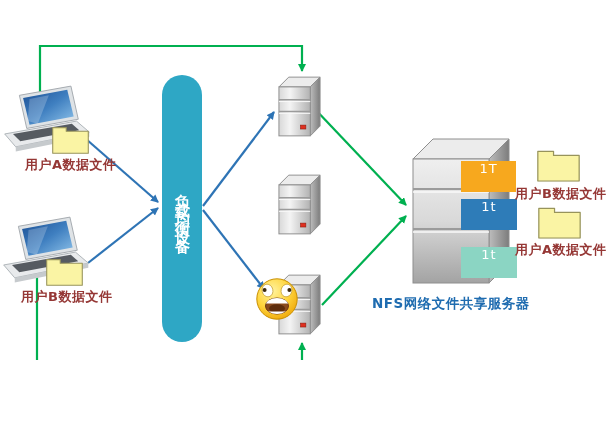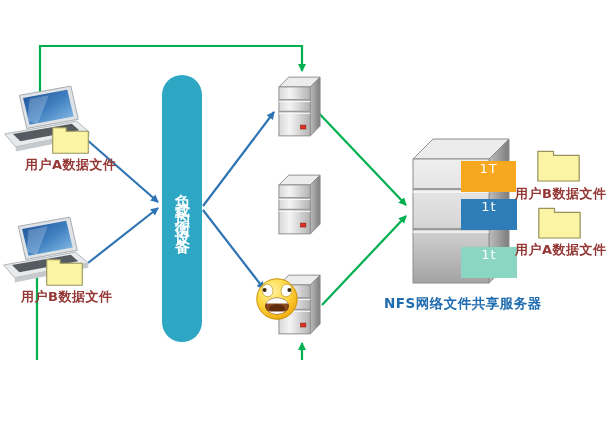--- a/index.html
+++ b/index.html
@@ -161,15 +161,15 @@
   <svg class="abs" style="left:537px;top:146px" width="43" height="37" viewBox="0 0 52 42">
       <use href="#folder-sym"></use>
     </svg>
   <div class="lbl" style="left:515px;top:185px">用户B数据文件</div>
 
   <svg class="abs" style="left:538px;top:203px" width="43" height="37" viewBox="0 0 52 42">
       <use href="#folder-sym"></use>
     </svg>
   <div class="lbl" style="left:515px;top:241px">用户A数据文件</div>
 
-  <div class="nfs-lbl" style="left:384px;top:295px">NFS网络文件共享服务器</div>
+  <div class="nfs-lbl" style="left:372px;top:295px">NFS网络文件共享服务器</div>
 
 </div>
 
 </body></html>

